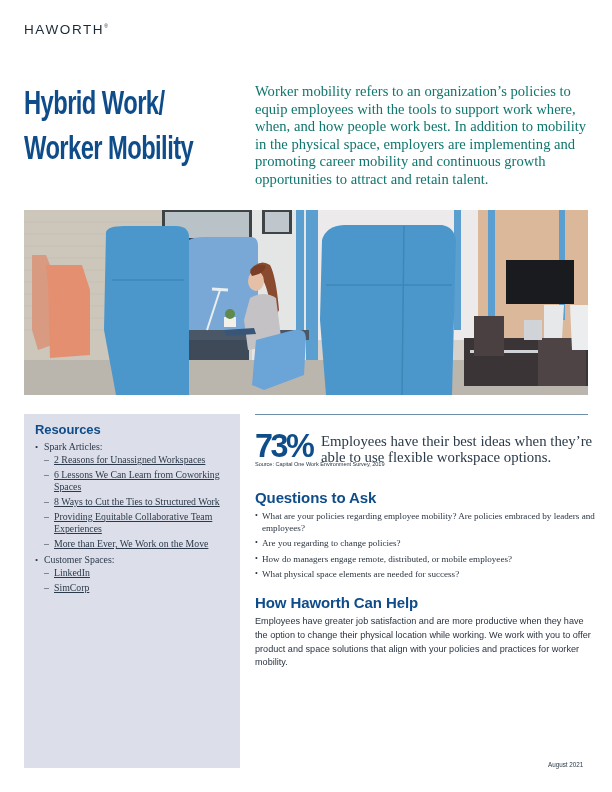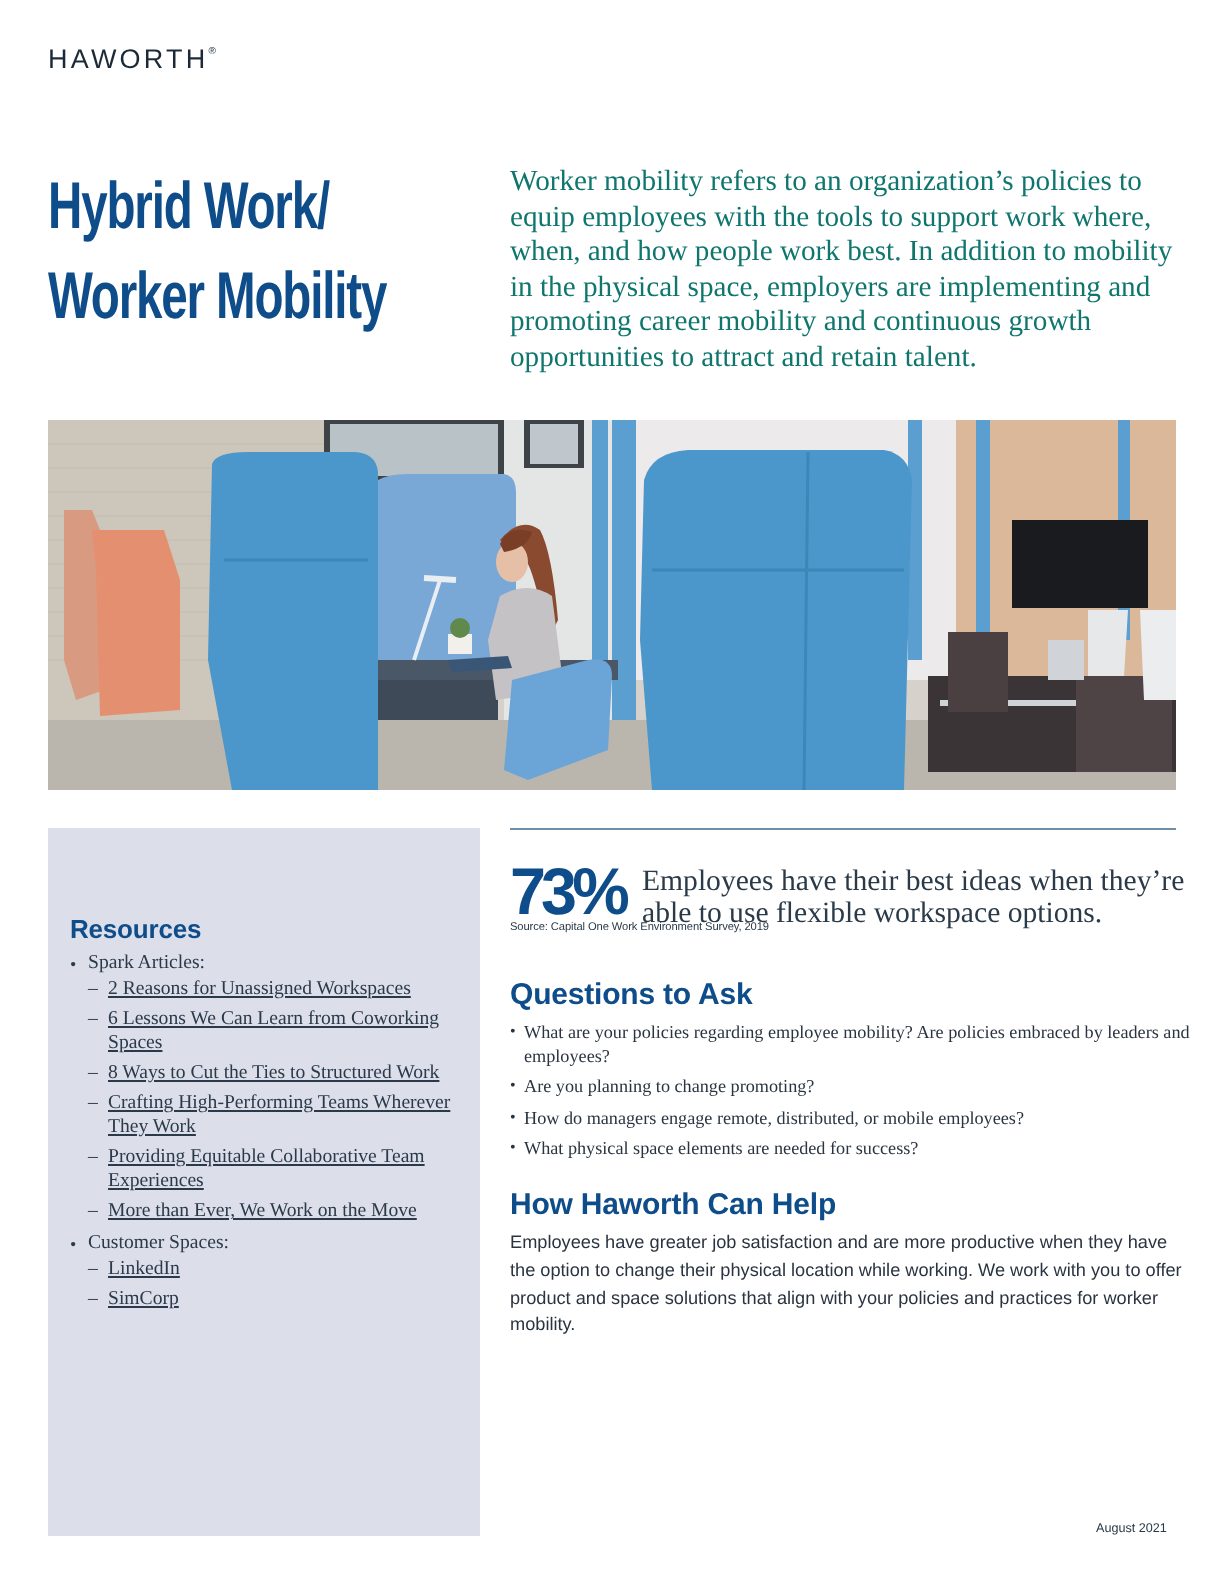--- a/index.html
+++ b/index.html
@@ -32,21 +32,21 @@
       position: absolute; left: 24px; top: 210px; width: 564px; height: 185px;
       overflow: hidden; background: #cfcac2;
     }
 
     .sidebar {
       position: absolute; left: 24px; top: 414px; width: 216px; height: 354px;
       background: #dcdee9; padding: 8px 10px 0 11px;
     }
     .sidebar h2 {
       font-family: "Liberation Sans", sans-serif; font-weight: bold; font-size: 13px;
-      color: #0f4d8a; margin-bottom: 4px; letter-spacing: -0.1px; margin-top: 35px;
+      color: #0f4d8a; margin-bottom: 4px; letter-spacing: -0.1px;
     }
     .res-list { list-style: none; font-family: "Liberation Serif", serif; font-size: 9.8px; line-height: 12px; color: #2b3a4a; }
     .res-list > li { position: relative; padding-left: 9px; margin-bottom: 4px; }
     .res-list > li::before { content: "•"; position: absolute; left: 0; top: 0; font-size: 9px; }
     .res-sub { list-style: none; padding-left: 0; margin-top: 1px; }
     .res-sub li { position: relative; padding-left: 10px; margin-bottom: 3px; }
     .res-sub li::before { content: "–"; position: absolute; left: 0; top: 0; }
     .res-list a { color: #2b3a4a; text-decoration: underline; text-underline-offset: 1px; text-decoration-thickness: 0.6px; }
 
     .divider {
@@ -178,21 +178,20 @@
 
 <aside class="sidebar">
   <h2>Resources</h2>
   <ul class="res-list">
     <li>
       <span>Spark Articles:</span>
       <ul class="res-sub">
         <li><a href="#">2 Reasons for Unassigned Workspaces</a></li>
         <li><a href="#">6 Lessons We Can Learn from Coworking Spaces</a></li>
         <li><a href="#">8 Ways to Cut the Ties to Structured Work</a></li>
-        <li><a href="#">Crafting High-Performing Teams Wherever They Work</a></li>
         <li><a href="#">Providing Equitable Collaborative Team Experiences</a></li>
         <li><a href="#">More than Ever, We Work on the Move</a></li>
       </ul>
     </li>
     <li>
       <span>Customer Spaces:</span>
       <ul class="res-sub">
         <li><a href="#">LinkedIn</a></li>
         <li><a href="#">SimCorp</a></li>
       </ul>
@@ -205,21 +204,21 @@
 <div class="stat">
   <div class="stat-num">73%</div>
   <div class="stat-text">Employees have their best ideas when they’re able to use flexible workspace options.</div>
 </div>
 <div class="source">Source: Capital One Work Environment Survey, 2019</div>
 
 <section class="section" style="top:489px;">
   <h3>Questions to Ask</h3>
   <ul class="q-list">
     <li>What are your policies regarding employee mobility? Are policies embraced by leaders and employees?</li>
-    <li>Are you planning to change promoting?</li>
+    <li>Are you regarding to change policies?</li>
     <li>How do managers engage remote, distributed, or mobile employees?</li>
     <li>What physical space elements are needed for success?</li>
   </ul>
 </section>
 
 <section class="section" style="top:594px;">
   <h3>How Haworth Can Help</h3>
   <p class="help-text">Employees have greater job satisfaction and are more productive when they have the option to change their physical location while working. We work with you to offer product and space solutions that align with your policies and practices for worker mobility.</p>
 </section>
 

